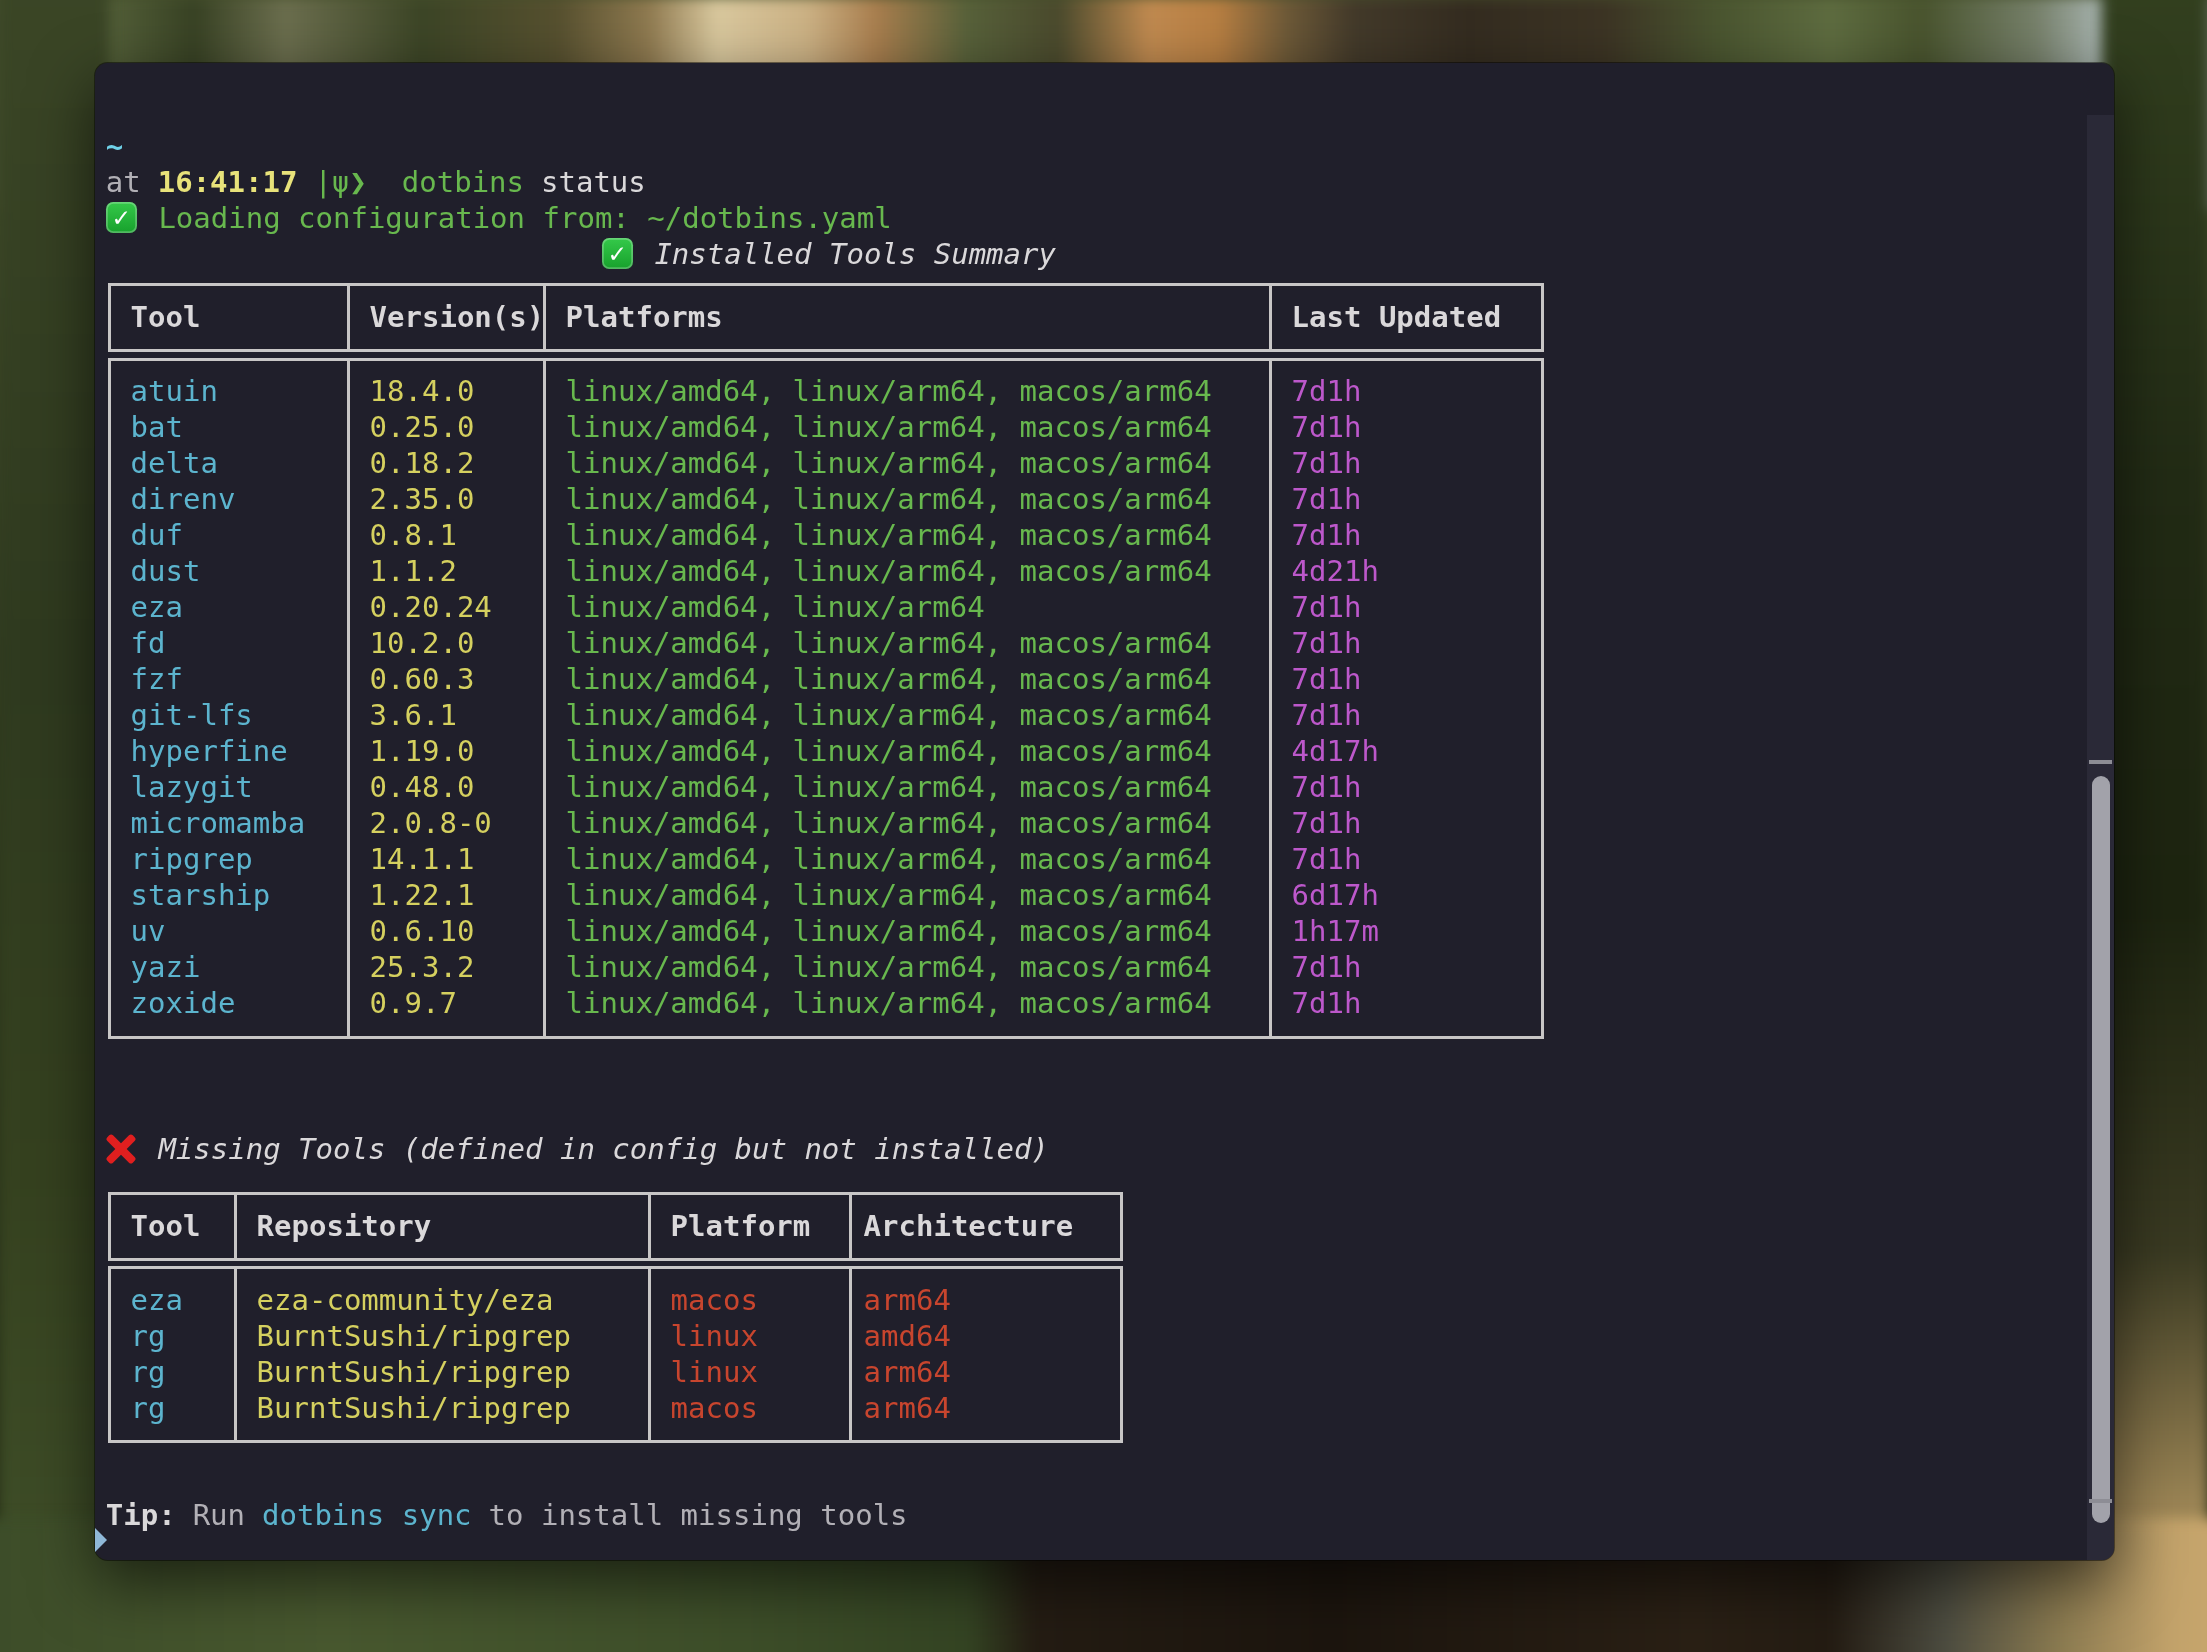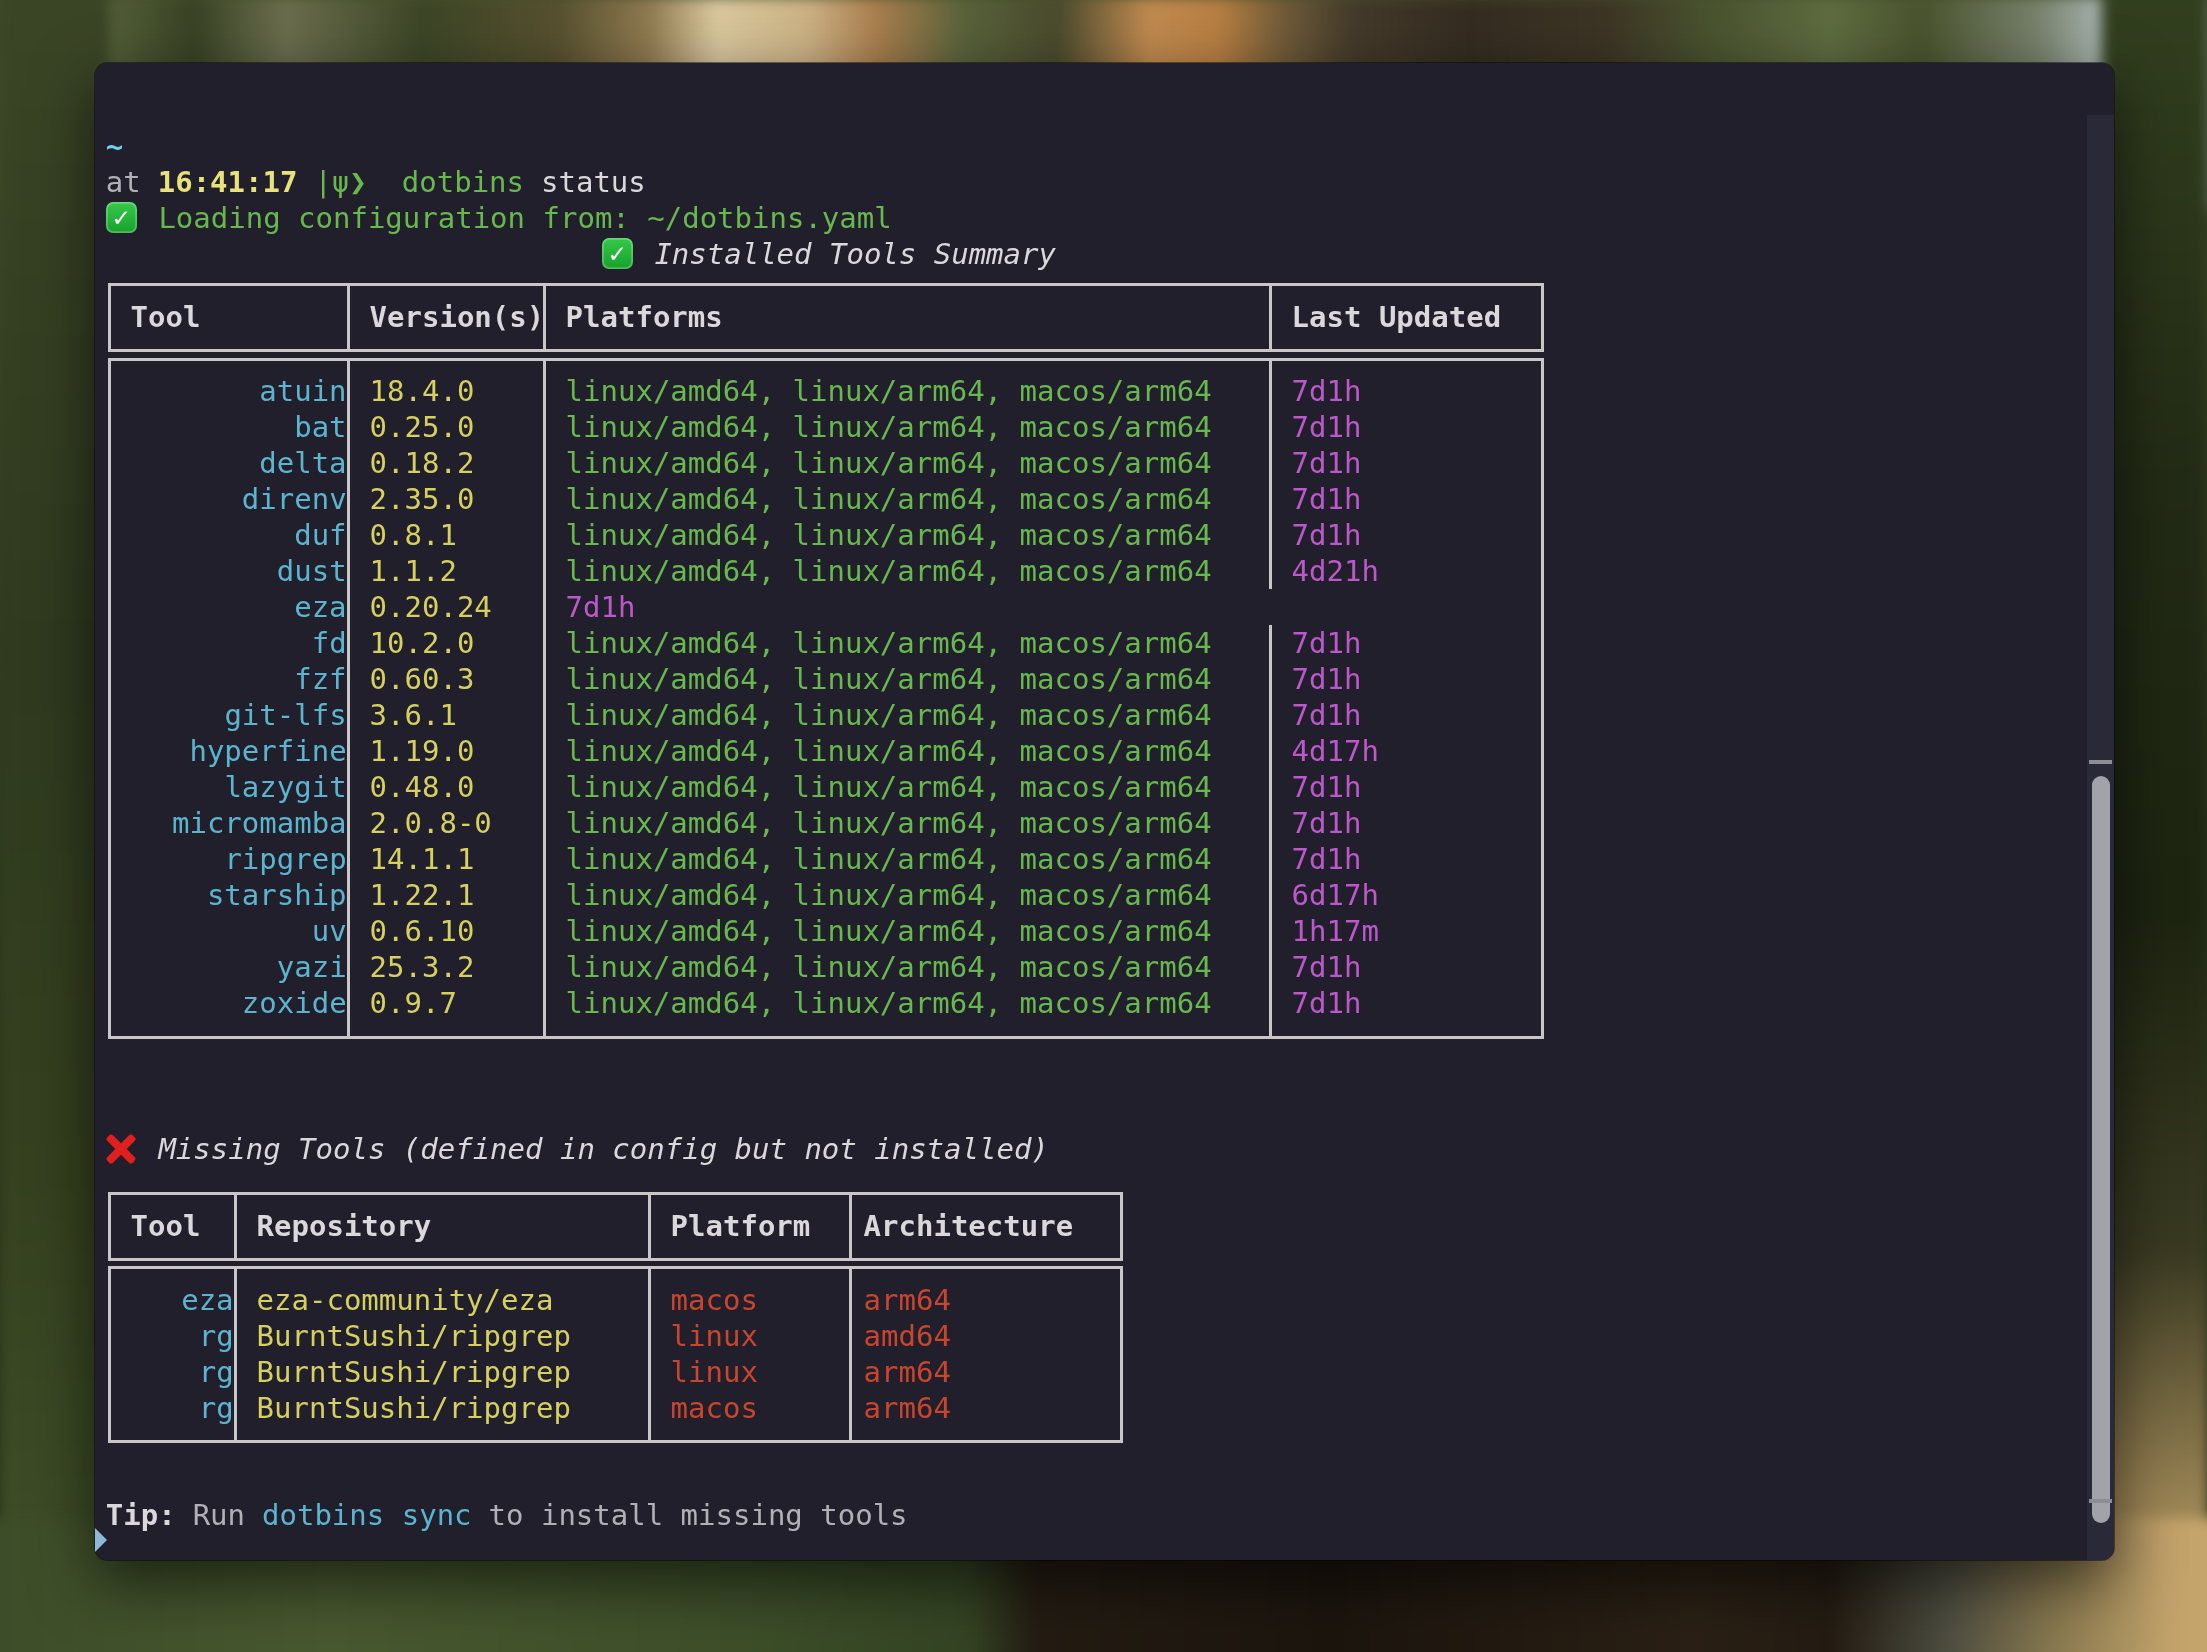--- a/index.html
+++ b/index.html
@@ -71,21 +71,21 @@
     font-size:29px;color:var(--white,#dad8da);
     border-radius:0 0 12.6px 12.6px;overflow:hidden;
   }
   .line{height:36px;display:flex;align-items:center;white-space:pre;}
   .mr1{margin-right:17px;}
   .mr2{margin-right:35px;}
   .bold{font-weight:bold;}
   .italic{font-style:italic;}
   .white{color:var(--white,#dad8da);}
   .gray{color:var(--gray,#b2b0b6);}
-  .cyan{color:var(--cyan,#5cb4ce);text-align:right;}
+  .cyan{color:var(--cyan,#5cb4ce);}
   .cyanb{color:var(--cyan_bright,#6fd1e8);}
   .yellow{color:var(--yellow,#d5d05f);}
   .yellowb{color:var(--yellow_bright,#e8e27a);}
   .green{color:var(--green,#68b84e);}
   .magenta{color:var(--magenta,#bd58cb);}
   .red{color:var(--red,#c8452e);}
   
   .check-box{
     width:31px;height:31px;border-radius:7.2px;flex:0 0 auto;
     background:linear-gradient(180deg,#35c94a 0%,#17a12c 100%);
@@ -240,20 +240,21 @@
             <div class="tr">
               <div class="td c0 cyan">dust</div>
               <div class="td c1 yellow">1.1.2</div>
               <div class="td c2 green">linux/amd64, linux/arm64, macos/arm64</div>
               <div class="td c3 magenta last">4d21h</div>
             </div>
           
             <div class="tr">
               <div class="td c0 cyan">eza</div>
               <div class="td c1 yellow">0.20.24</div>
+              <div class="td c2 green">linux/amd64, linux/arm64</div>
               <div class="td c3 magenta last">7d1h</div>
             </div>
           
             <div class="tr">
               <div class="td c0 cyan">fd</div>
               <div class="td c1 yellow">10.2.0</div>
               <div class="td c2 green">linux/amd64, linux/arm64, macos/arm64</div>
               <div class="td c3 magenta last">7d1h</div>
             </div>
           

